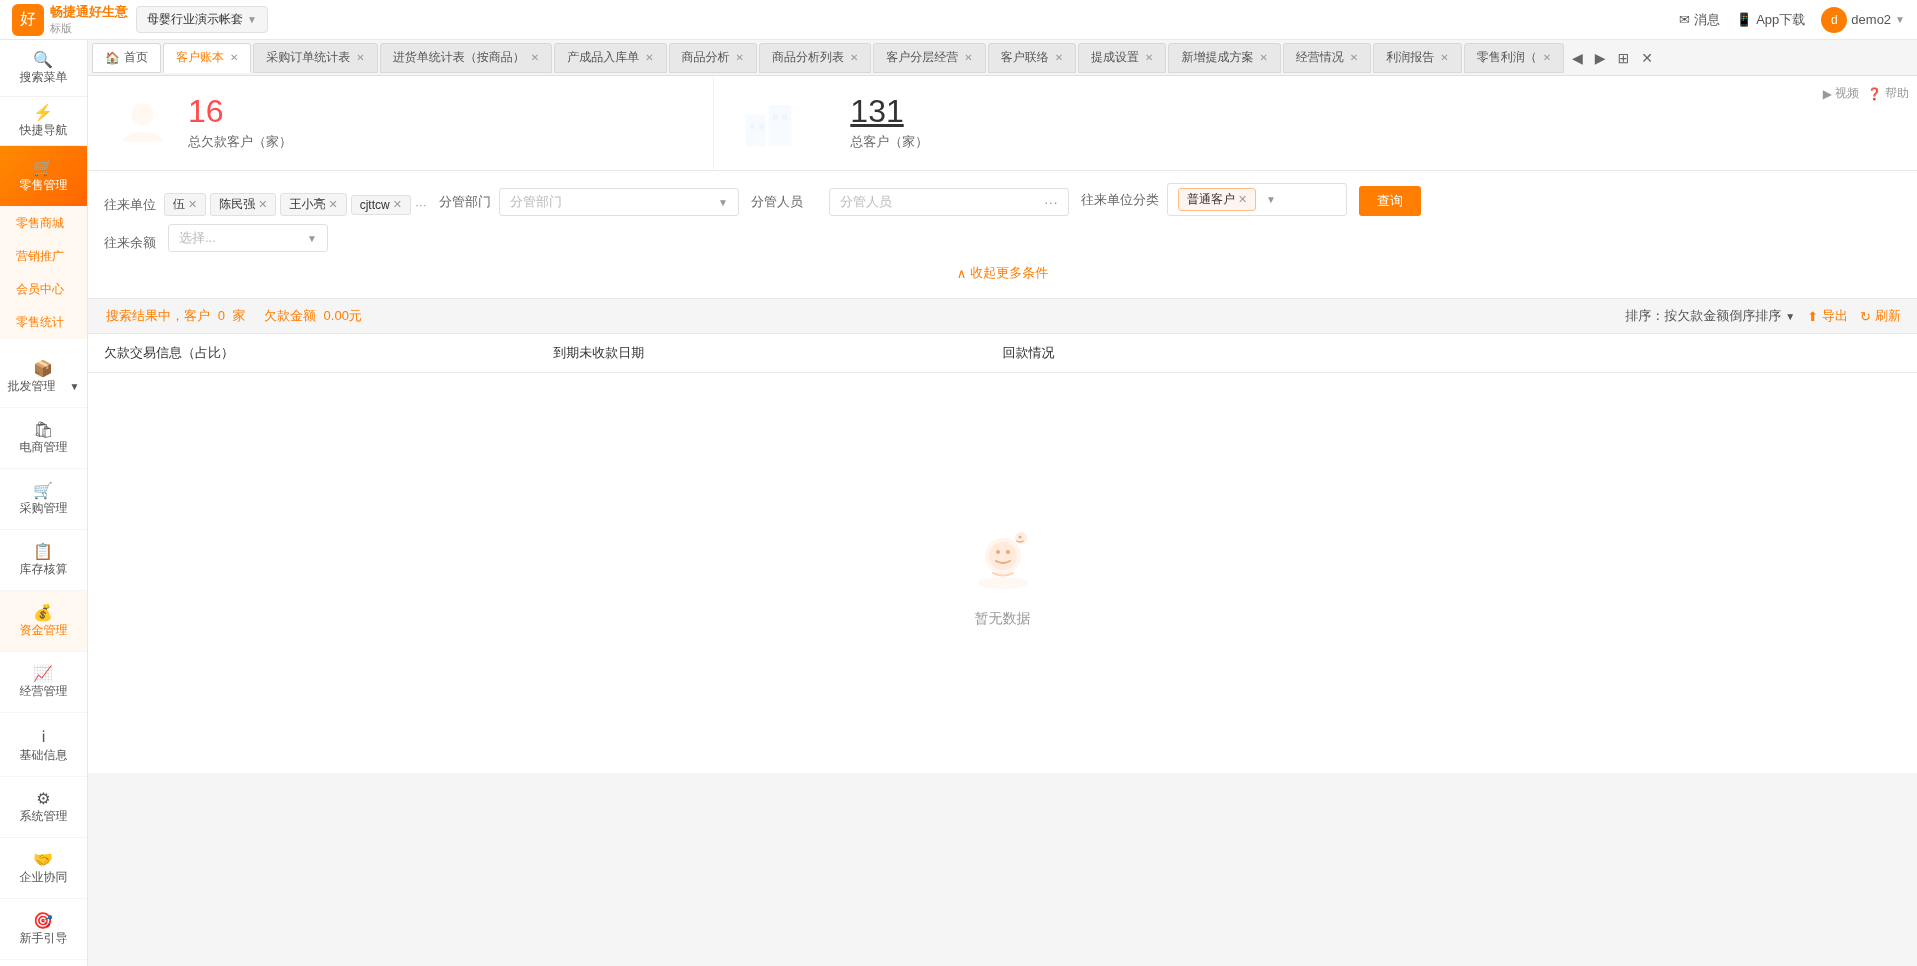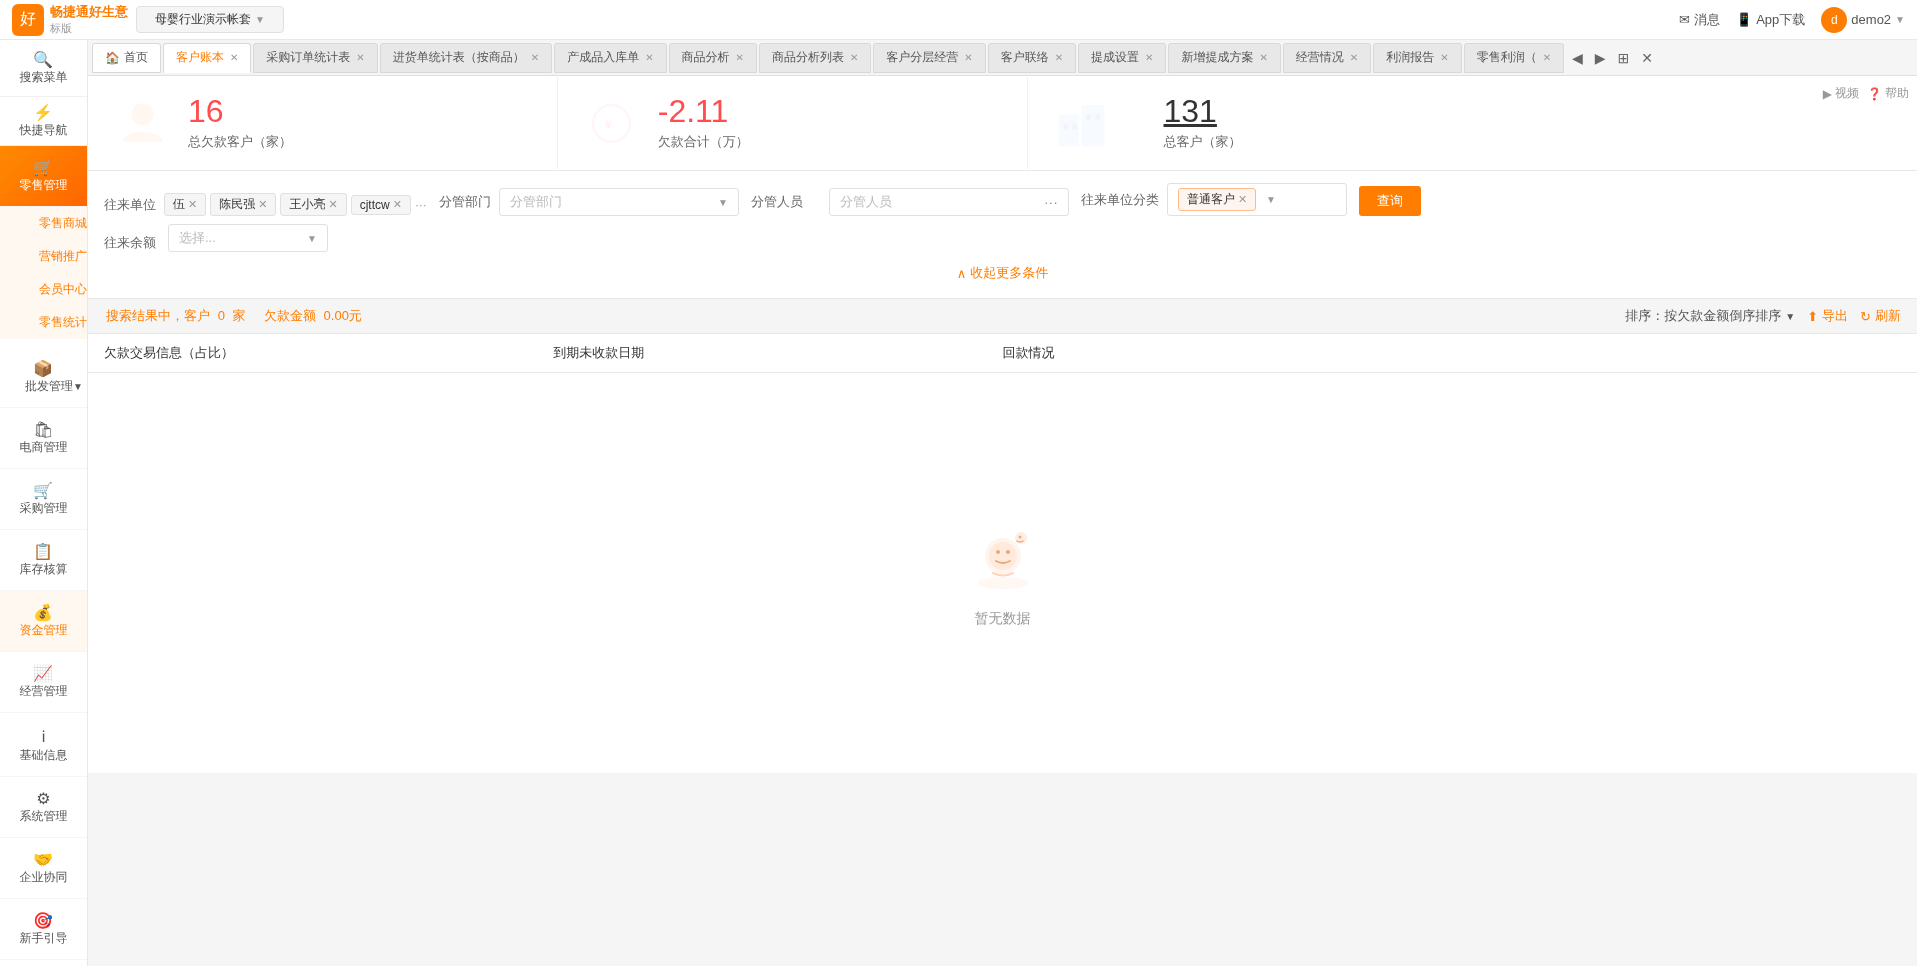--- a/index.html
+++ b/index.html
@@ -3,35 +3,35 @@
   <meta charset="utf-8">
   <style>
     * { box-sizing: border-box; margin: 0; padding: 0; }
     body { font-family: 'Microsoft YaHei', Arial, sans-serif; font-size: 13px; background: #f5f5f5; display: flex; flex-direction: column; height: 100vh; overflow: hidden; }
 
     
     .top-bar { height: 40px; background: #fff; display: flex; align-items: center; padding: 0 12px; border-bottom: 1px solid #e8e8e8; justify-content: space-between; flex-shrink: 0; }
     .top-bar-left { display: flex; align-items: center; gap: 8px; }
     .logo-area { display: flex; align-items: center; gap: 6px; }
     .logo-icon { width: 32px; height: 32px; background: #ff7d00; border-radius: 6px; display: flex; align-items: center; justify-content: center; color: white; font-size: 16px; }
-    .store-selector { display: flex; align-items: center; gap: 4px; background: #f5f5f5; border: 1px solid #e0e0e0; padding: 4px 18px; border-radius: 4px; cursor: pointer; font-size: 12px; color: #333; }
+    .store-selector { display: flex; align-items: center; gap: 4px; background: #f5f5f5; border: 1px solid #e0e0e0; padding: 4px 10px; border-radius: 4px; cursor: pointer; font-size: 12px; color: #333; }
     .top-bar-right { display: flex; align-items: center; gap: 16px; font-size: 13px; color: #555; }
     .top-right-item { display: flex; align-items: center; gap: 4px; cursor: pointer; }
     .avatar { width: 26px; height: 26px; border-radius: 50%; background: #ff7d00; display: flex; align-items: center; justify-content: center; color: white; font-size: 12px; }
 
     
     .main-layout { display: flex; flex: 1; overflow: hidden; }
 
     
     .sidebar { width: 88px; background: #fff; border-right: 1px solid #e8e8e8; display: flex; flex-direction: column; flex-shrink: 0; overflow-y: auto; }
     .sidebar-search { padding: 10px 8px; text-align: center; font-size: 12px; color: #555; cursor: pointer; border-bottom: 1px solid #f0f0f0; }
     .sidebar-nav { padding: 6px 8px; text-align: center; font-size: 12px; color: #555; cursor: pointer; border-bottom: 1px solid #f0f0f0; }
     .sidebar-item { padding: 12px 4px; text-align: center; font-size: 12px; color: #555; cursor: pointer; border-bottom: 1px solid #f5f5f5; }
     .sidebar-item.active-light { color: #ff7d00; background: #fff8f0; }
-    .sidebar-item-with-arrow { display: flex; align-items: center; justify-content: flex-end; gap: 0; }
+    .sidebar-item-with-arrow { display: flex; align-items: center; justify-content: center; gap: 14px; }
 
     
     .content-area { flex: 1; display: flex; flex-direction: column; overflow: hidden; }
 
     
     .tab-bar { height: 36px; background: #f5f5f5; display: flex; align-items: center; padding: 0 4px; border-bottom: 1px solid #e0e0e0; overflow-x: auto; flex-shrink: 0; }
     .tab-bar::-webkit-scrollbar { height: 3px; }
     .tab-item { display: flex; align-items: center; gap: 4px; padding: 6px 12px; font-size: 12px; color: #555; background: #e8e8e8; border: 1px solid #d8d8d8; border-radius: 3px 3px 0 0; cursor: pointer; white-space: nowrap; margin-right: 2px; flex-shrink: 0; height: 30px; }
     .tab-item.active { background: #fff; color: #ff7d00; border-bottom-color: #fff; }
     .tab-item.home { background: #fff; color: #555; }
@@ -82,21 +82,21 @@
     .table-header-cell { font-size: 13px; color: #333; font-weight: normal; }
     .table-body { min-height: 400px; display: flex; flex-direction: column; align-items: center; justify-content: center; padding: 60px 0; }
     .empty-icon { width: 80px; height: 80px; margin-bottom: 12px; opacity: 0.5; }
     .empty-text { color: #999; font-size: 14px; }
 
     
     .sidebar-divider { height: 1px; background: #f0f0f0; margin: 4px 0; }
 
     
     .sidebar-item.zero-retail { background: linear-gradient(135deg, #ff8a00, #ff6600); color: #fff; }
-    .sidebar-sub { padding: 8px 0; text-align: right; font-size: 12px; color: #ff7d00; cursor: pointer; background: #fff8f0; }
+    .sidebar-sub { padding: 8px 16px; text-align: left; font-size: 12px; color: #ff7d00; cursor: pointer; background: #fff8f0; }
   </style>
 </head>
 <body>
 
 <div class="top-bar">
   <div class="top-bar-left">
     <div class="logo-area">
       <div class="logo-icon">好</div>
       <div>
         <div style="font-size:13px;font-weight:bold;color:#ff7d00;">畅捷通好生意</div>
@@ -278,32 +278,20 @@
               <circle cx="30" cy="20" r="12" fill="#ff7d00" opacity="0.4"></circle>
               <path d="M8 50 C8 36 52 36 52 50" fill="#ff7d00" opacity="0.4"></path>
             </svg>
           </div>
           <div class="stat-text">
             <div class="stat-number">16</div>
             <div class="stat-label">总欠款客户（家）</div>
           </div>
         </div>
 
-        <div class="stat-block">
-          <div class="stat-icon">
-            <svg viewBox="0 0 60 60" fill="none" xmlns="http://www.w3.org/2000/svg">
-              <circle cx="30" cy="30" r="20" stroke="#ff4d4f" stroke-width="3" opacity="0.3" fill="none"></circle>
-              <text x="22" y="36" font-size="16" fill="#ff4d4f" opacity="0.5">¥</text>
-            </svg>
-          </div>
-          <div class="stat-text">
-            <div class="stat-number">-2.11</div>
-            <div class="stat-label">欠款合计（万）</div>
-          </div>
-        </div>
 
         <div class="stat-block" style="flex:2;gap:36px;">
           <div class="stat-icon">
             <svg viewBox="0 0 60 60" fill="none" xmlns="http://www.w3.org/2000/svg">
               <rect x="5" y="20" width="22" height="35" fill="#4a90d9" opacity="0.3"></rect>
               <rect x="30" y="10" width="25" height="45" fill="#4a90d9" opacity="0.3"></rect>
               <rect x="10" y="30" width="5" height="6" fill="#4a90d9" opacity="0.4"></rect>
               <rect x="20" y="30" width="5" height="6" fill="#4a90d9" opacity="0.4"></rect>
               <rect x="35" y="20" width="5" height="6" fill="#4a90d9" opacity="0.4"></rect>
               <rect x="45" y="20" width="5" height="6" fill="#4a90d9" opacity="0.4"></rect>

